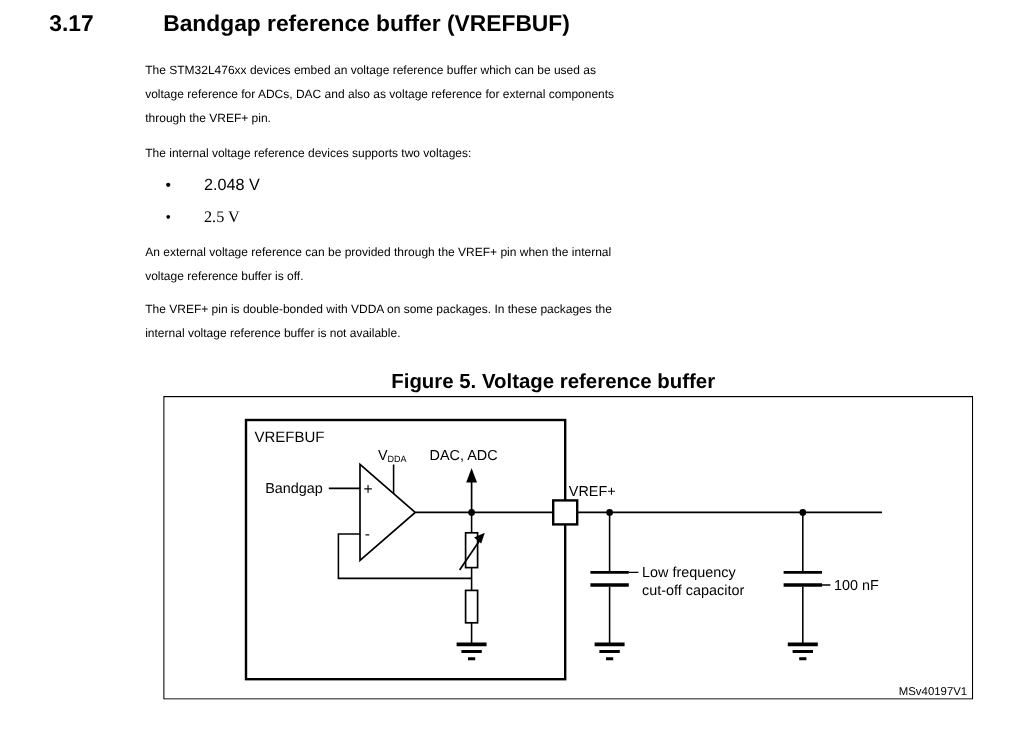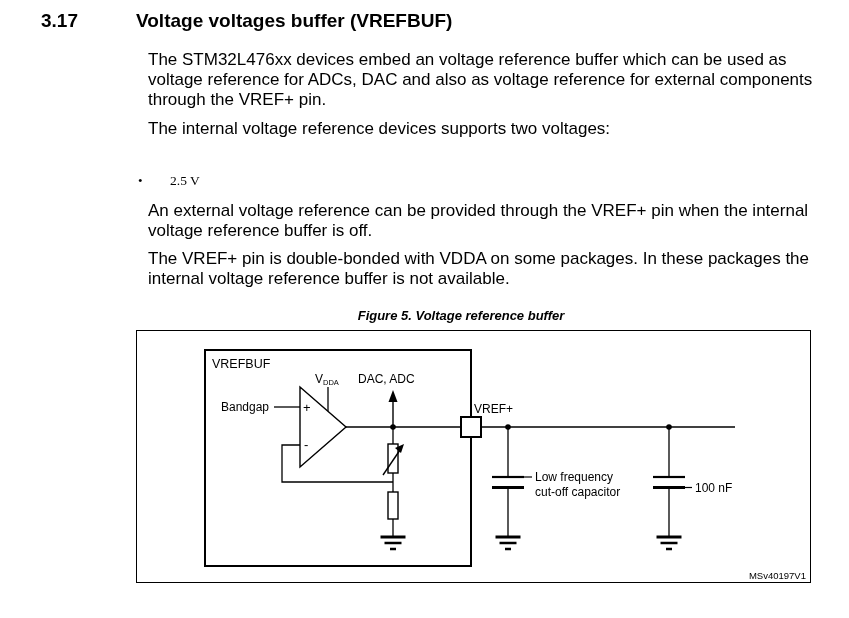--- a/index.html
+++ b/index.html
@@ -9,48 +9,49 @@
     background:#fff;
     font-family:"Liberation Sans",sans-serif;
     color:#000;
     overflow:hidden;
     margin-left:13px;
   }
   .sec-heading{position:absolute;top:10px;left:0;width:800px;}
   .sec-num{position:absolute;left:28px;top:0;font-size:19px;font-weight:bold;}
   .sec-title{position:absolute;left:123px;top:0;font-size:19px;font-weight:bold;margin:0;}
   .para{
-    position:absolute;left:135px;width:700px;
-    font-size:17px;line-height:20px;
+    position:absolute;left:108px;width:700px;
+    font-size:10px;line-height:20px;
     white-space:pre-line;
   }
   .bullet-row{position:absolute;left:125px;width:600px;font-size:13.5px;}
   .bullet-dot{display:inline-block;width:32px;font-size:13px;}
   .fig-caption{
     position:absolute;left:123px;top:308px;width:650px;
-    text-align:center;font-size:13px;font-weight:bold;font-style:italic;
+    text-align:center;font-size:17px;font-weight:bold;
   }
   .fig-wrap{position:absolute;left:123px;top:330px;}
   svg text{font-family:"Liberation Sans",sans-serif;fill:#000;}
 </style>
 </head>
 <body>
 
 <div class="doc">
 
   <div class="sec-heading">
     <span class="sec-num">3.17</span>
-    <h1 class="sec-title">Voltage voltages buffer (VREFBUF)</h1>
+    <h1 class="sec-title">Bandgap reference buffer (VREFBUF)</h1>
   </div>
 
   <div class="para" style="top:50px;">The STM32L476xx devices embed an voltage reference buffer which can be used as
 voltage reference for ADCs, DAC and also as voltage reference for external components
 through the VREF+ pin.</div>
   <div class="para" style="top:119px;">The internal voltage reference devices supports two voltages:</div>
 
+  <div class="bullet-row" style="top:146px;"><span class="bullet-dot">•</span><span>2.048 V</span></div>
   <div class="bullet-row" style="top:173px;font-family:Liberation Serif, serif;"><span class="bullet-dot">•</span><span>2.5 V</span></div>
 
   <div class="para" style="top:249px;">The VREF+ pin is double-bonded with VDDA on some packages. In these packages the
 internal voltage reference buffer is not available.</div>
   <div class="para" style="top:201px;">An external voltage reference can be provided through the VREF+ pin when the internal
 voltage reference buffer is off.</div>
 
   <div class="fig-caption">Figure 5. Voltage reference buffer</div>
 
   <div class="fig-wrap">

